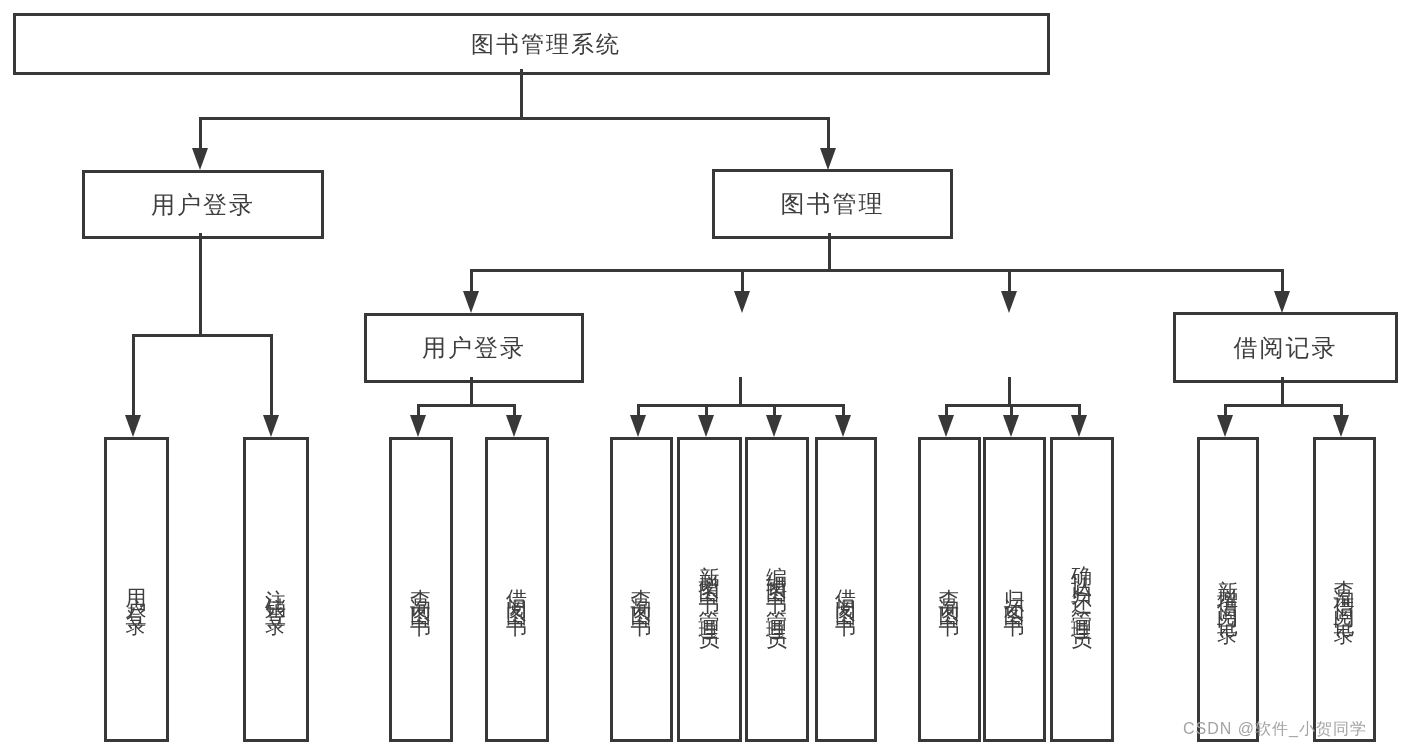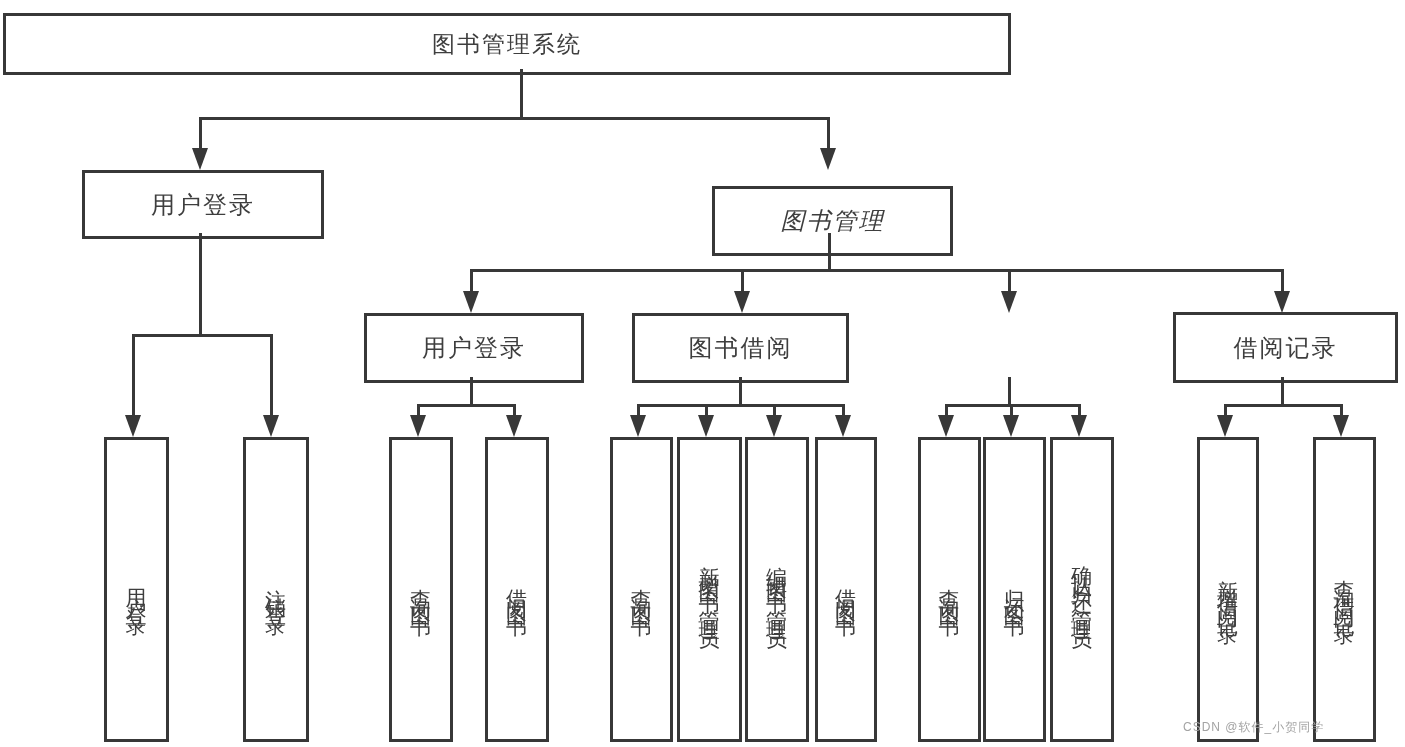--- a/index.html
+++ b/index.html
@@ -12,44 +12,44 @@
   .root-label { font-size:23px; }
   .vtext { writing-mode:vertical-rl; text-orientation:mixed; font-size:21px;
            letter-spacing:9px; color:#3e3e3e; line-height:1.1; }
 
   .vline { position:absolute; width:3px; background:#383838; }
   .hline { position:absolute; height:3px; background:#383838; }
   .arrow { position:absolute; width:0; height:0;
            border-left:8px solid transparent; border-right:8px solid transparent;
            border-top:22px solid #383838; }
 
-  .watermark { position:absolute; font-size:12px; color:#a3a3a3; letter-spacing:1px; white-space:nowrap; }
+  .watermark { position:absolute; font-size:16px; color:#a3a3a3; letter-spacing:1px; white-space:nowrap; }
 </style>
 </head>
 <body>
 
 <div class="canvas">
 
-  <div class="box" style="left:3px; top:13px; width:1002px; height:56px;">
+  <div class="box" style="left:13px; top:13px; width:1002px; height:56px;padding-left:29px;">
     <span class="hlabel root-label">图书管理系统</span>
   </div>
 
   <div>
     <div class="vline" style="left:520px; top:69px; height:50px;"></div>
     <div class="hline" style="left:199px; top:117px; width:631px;"></div>
     <div class="vline" style="left:199px; top:117px; height:33px;"></div>
     <div class="arrow" style="left:192px; top:148px;"></div>
     <div class="vline" style="left:827px; top:117px; height:33px;"></div>
     <div class="arrow" style="left:820px; top:148px;"></div>
   </div>
 
   <div class="box" style="left:82px; top:170px; width:236px; height:63px;">
     <span class="hlabel">用户登录</span>
   </div>
-  <div class="box" style="left:712px; top:186px; width:235px; height:64px;font-style:italic;">
+  <div class="box" style="left:712px; top:169px; width:235px; height:64px;">
     <span class="hlabel">图书管理</span>
   </div>
 
   <div>
     <div class="vline" style="left:199px; top:233px; height:104px;"></div>
     <div class="hline" style="left:132px; top:334px; width:141px;"></div>
     <div class="vline" style="left:132px; top:334px; height:83px;"></div>
     <div class="arrow" style="left:125px; top:415px;"></div>
     <div class="vline" style="left:270px; top:334px; height:83px;"></div>
     <div class="arrow" style="left:263px; top:415px;"></div>
@@ -63,23 +63,20 @@
     <div class="vline" style="left:741px; top:269px; height:26px;"></div>
     <div class="arrow" style="left:734px; top:291px;"></div>
     <div class="vline" style="left:1008px; top:269px; height:26px;"></div>
     <div class="arrow" style="left:1001px; top:291px;"></div>
     <div class="vline" style="left:1281px; top:269px; height:26px;"></div>
     <div class="arrow" style="left:1274px; top:291px;"></div>
   </div>
 
   <div class="box" style="left:364px; top:313px; width:214px; height:64px;">
     <span class="hlabel">用户登录</span>
-  </div>
-  <div class="box" style="left:632px; top:313px; width:211px; height:64px;">
-    <span class="hlabel">图书借阅</span>
   </div>
   <div class="box" style="left:1173px; top:312px; width:219px; height:65px;">
     <span class="hlabel">借阅记录</span>
   </div>
 
   <div>
     <div class="vline" style="left:470px; top:377px; height:30px;"></div>
     <div class="hline" style="left:417px; top:404px; width:99px;"></div>
     <div class="vline" style="left:417px; top:404px; height:14px;"></div>
     <div class="arrow" style="left:410px; top:415px;"></div>

